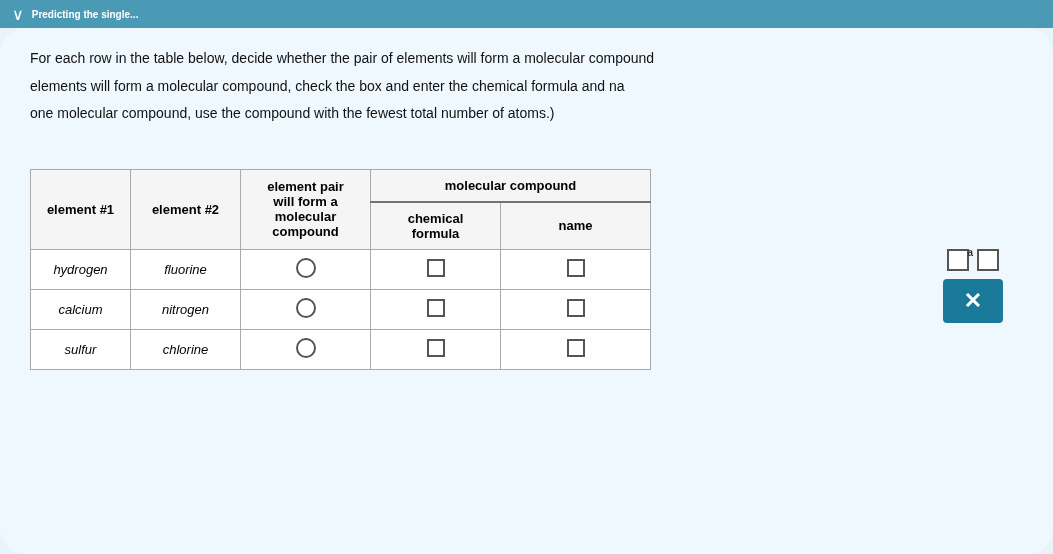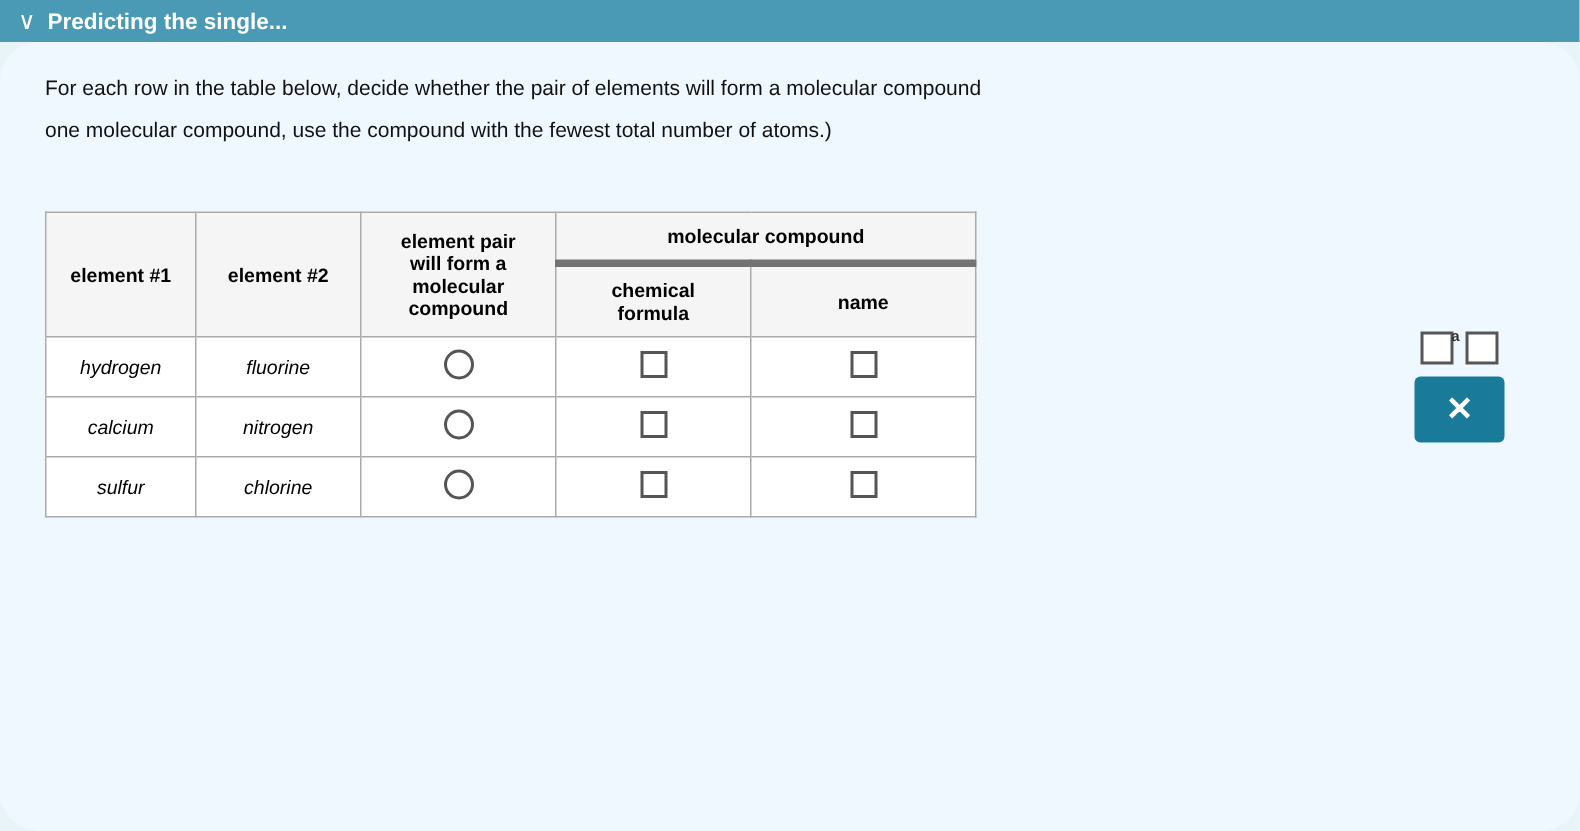--- a/index.html
+++ b/index.html
@@ -17,21 +17,21 @@
       background: #4a9ab5;
       height: 28px;
       display: flex;
       align-items: center;
       padding: 0 12px;
       position: relative;
     }
 
     .top-bar-title {
       color: white;
-      font-size: 15px;
+      font-size: 10px;
       font-weight: bold;
     }
 
     .chevron-down {
       color: white;
       margin-right: 8px;
       font-size: 16px;
       cursor: pointer;
     }
 
@@ -160,21 +160,21 @@
       height: 44px;
       border: none;
       border-radius: 4px;
       cursor: pointer;
       display: flex;
       align-items: center;
       justify-content: center;
     }
 
     .molecular-compound-header {
-      border-bottom: 5px solid #737373;
+      border-bottom: 2px solid #737373;
     }
 
     tbody tr td:first-child {
       font-style: italic;
     }
 
     tbody tr td:nth-child(2) {
       font-style: italic;
     }
   </style>
@@ -183,20 +183,21 @@
 
 <div class="top-bar">
   <span class="chevron-down">∨</span>
   <span class="top-bar-title">Predicting the single...</span>
 </div>
 
 <div class="main-content">
 
   <div class="instructions">
     <p>For each row in the table below, decide whether the pair of elements will form a molecular compound</p>
+    <p>elements will form a molecular compound, check the box and enter the chemical formula and na</p>
     <p>one molecular compound, use the compound with the fewest total number of atoms.)</p>
     <br>
   </div>
 
   <div class="table-container">
 
     <table>
       <thead>
         <tr class="header-row-top">
           <th class="col-element1" rowspan="2">element #1</th>

